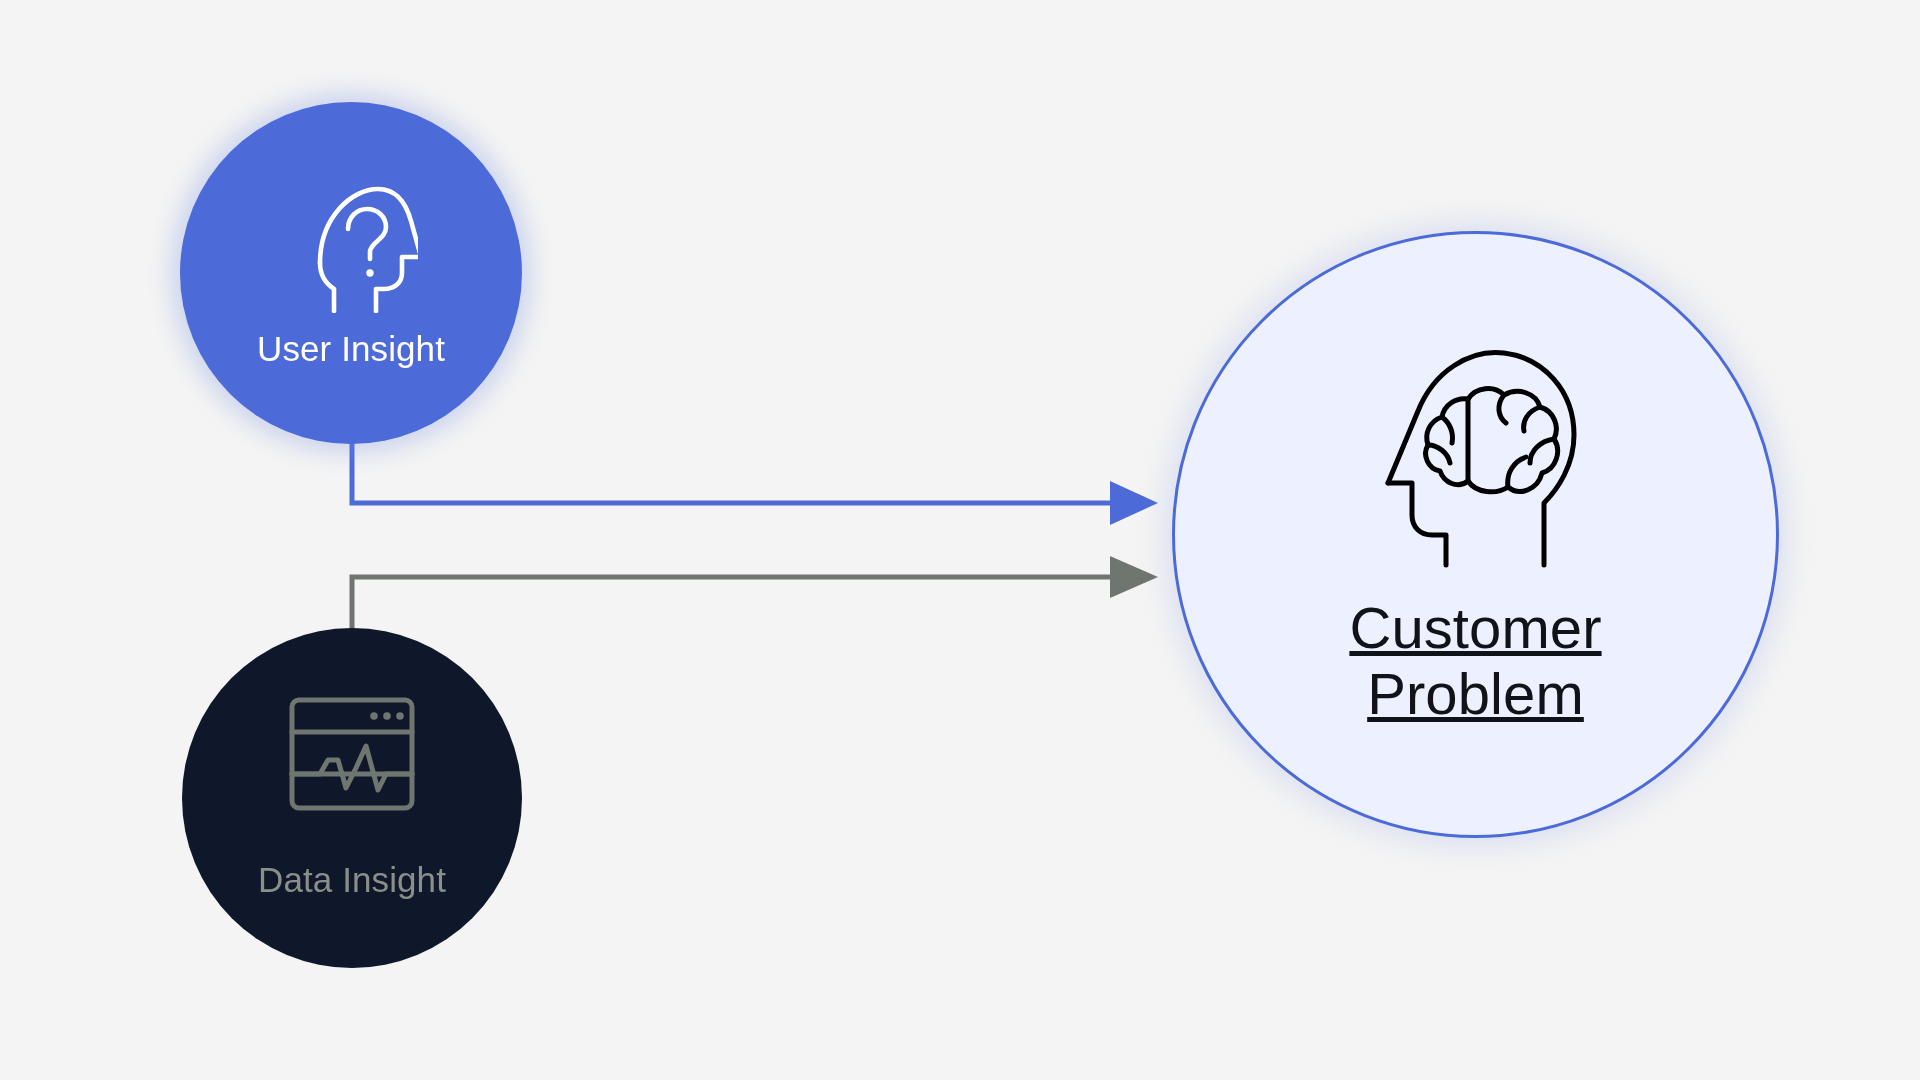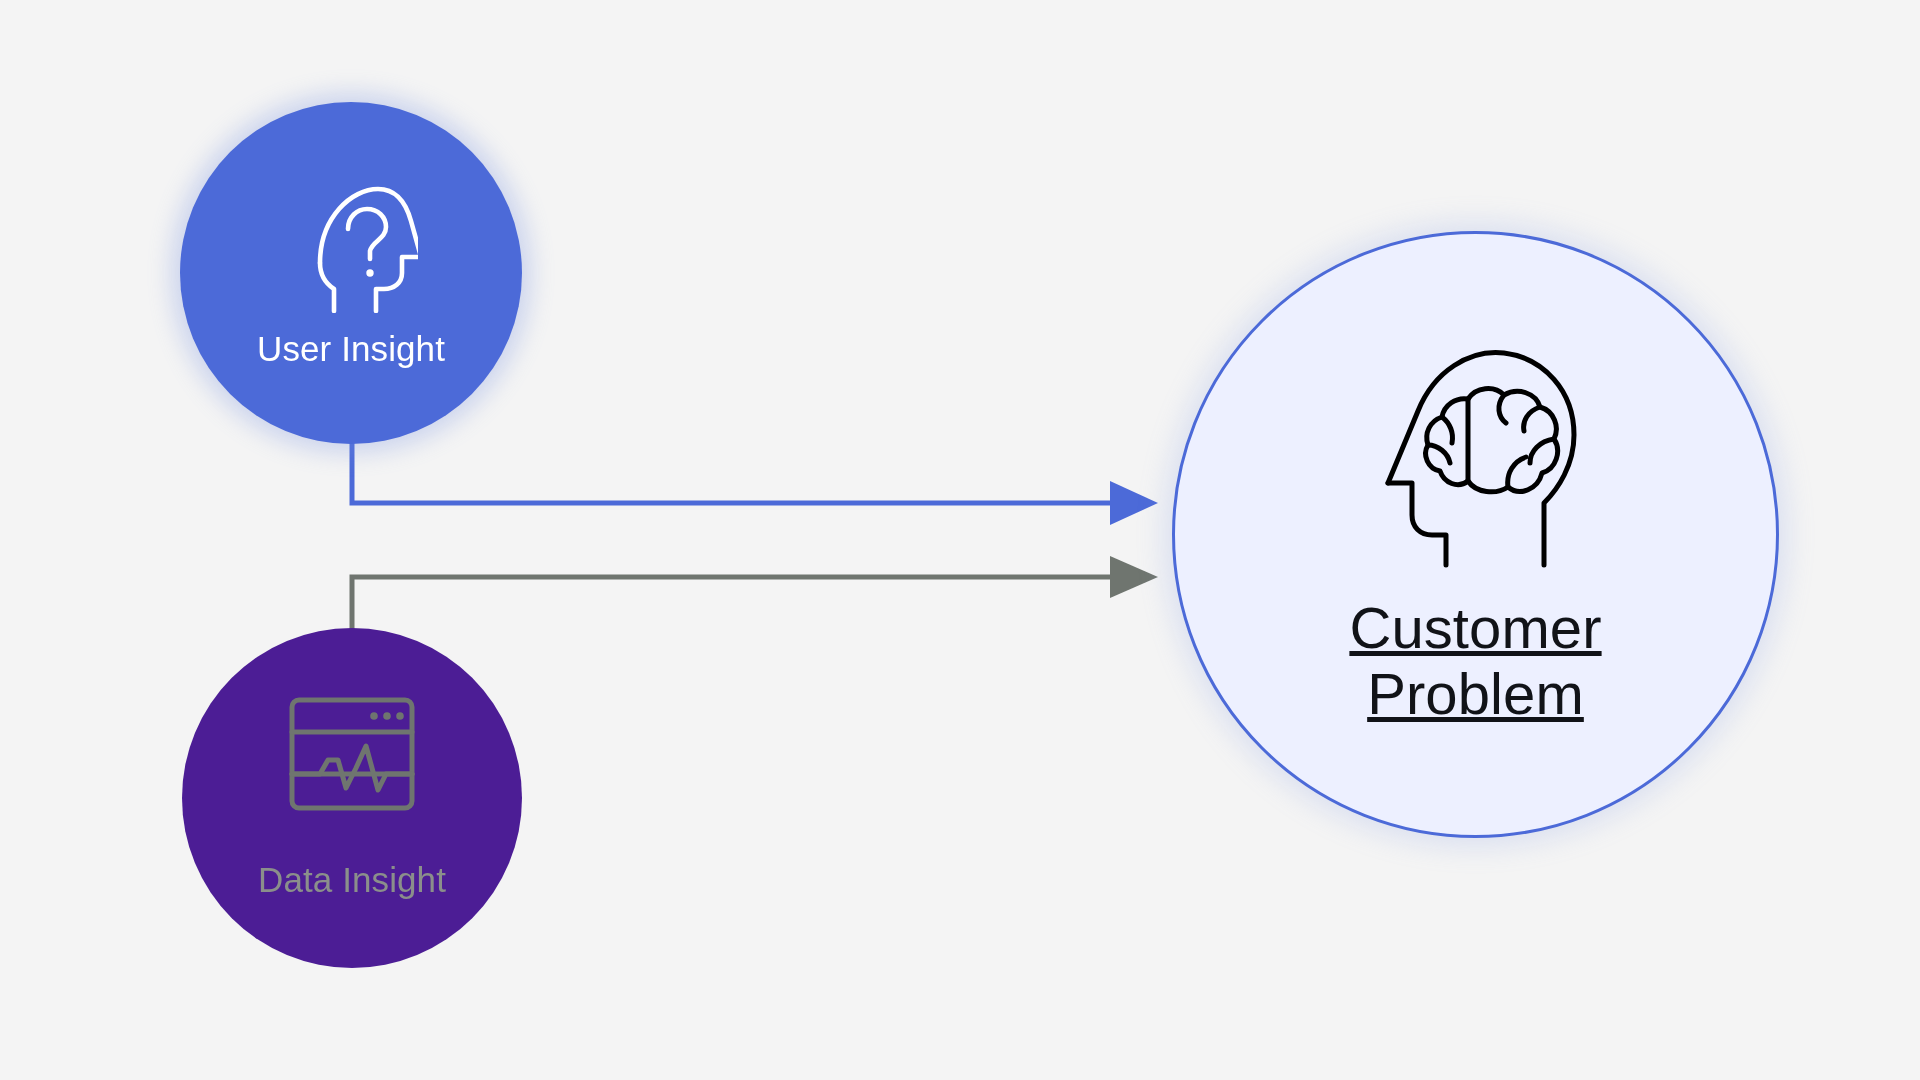--- a/index.html
+++ b/index.html
@@ -71,21 +71,21 @@
     font-weight: 400;
     line-height: 40px;
   }
 
   
   #node-data-insight {
     left: 182px;
     top: 628px;
     width: 340px;
     height: 340px;
-    background: #4c1d95;
+    background: #0f172a;
     gap: 28px;
   }
   #node-data-insight .node-icon { margin-bottom: 20px; }
   #node-data-insight .node-label {
     color: #8b8f8b;
     font-size: 35px;
     font-weight: 400;
     line-height: 40px;
   }
 

